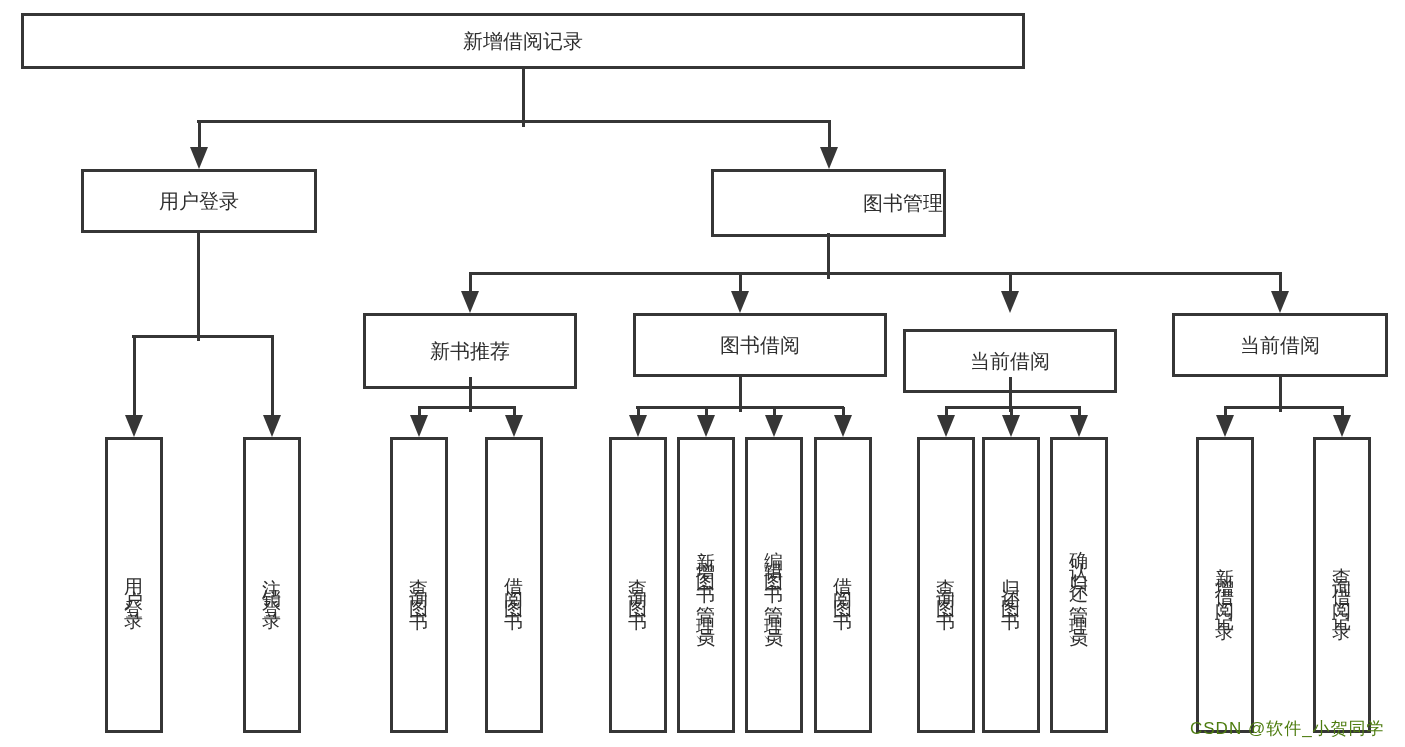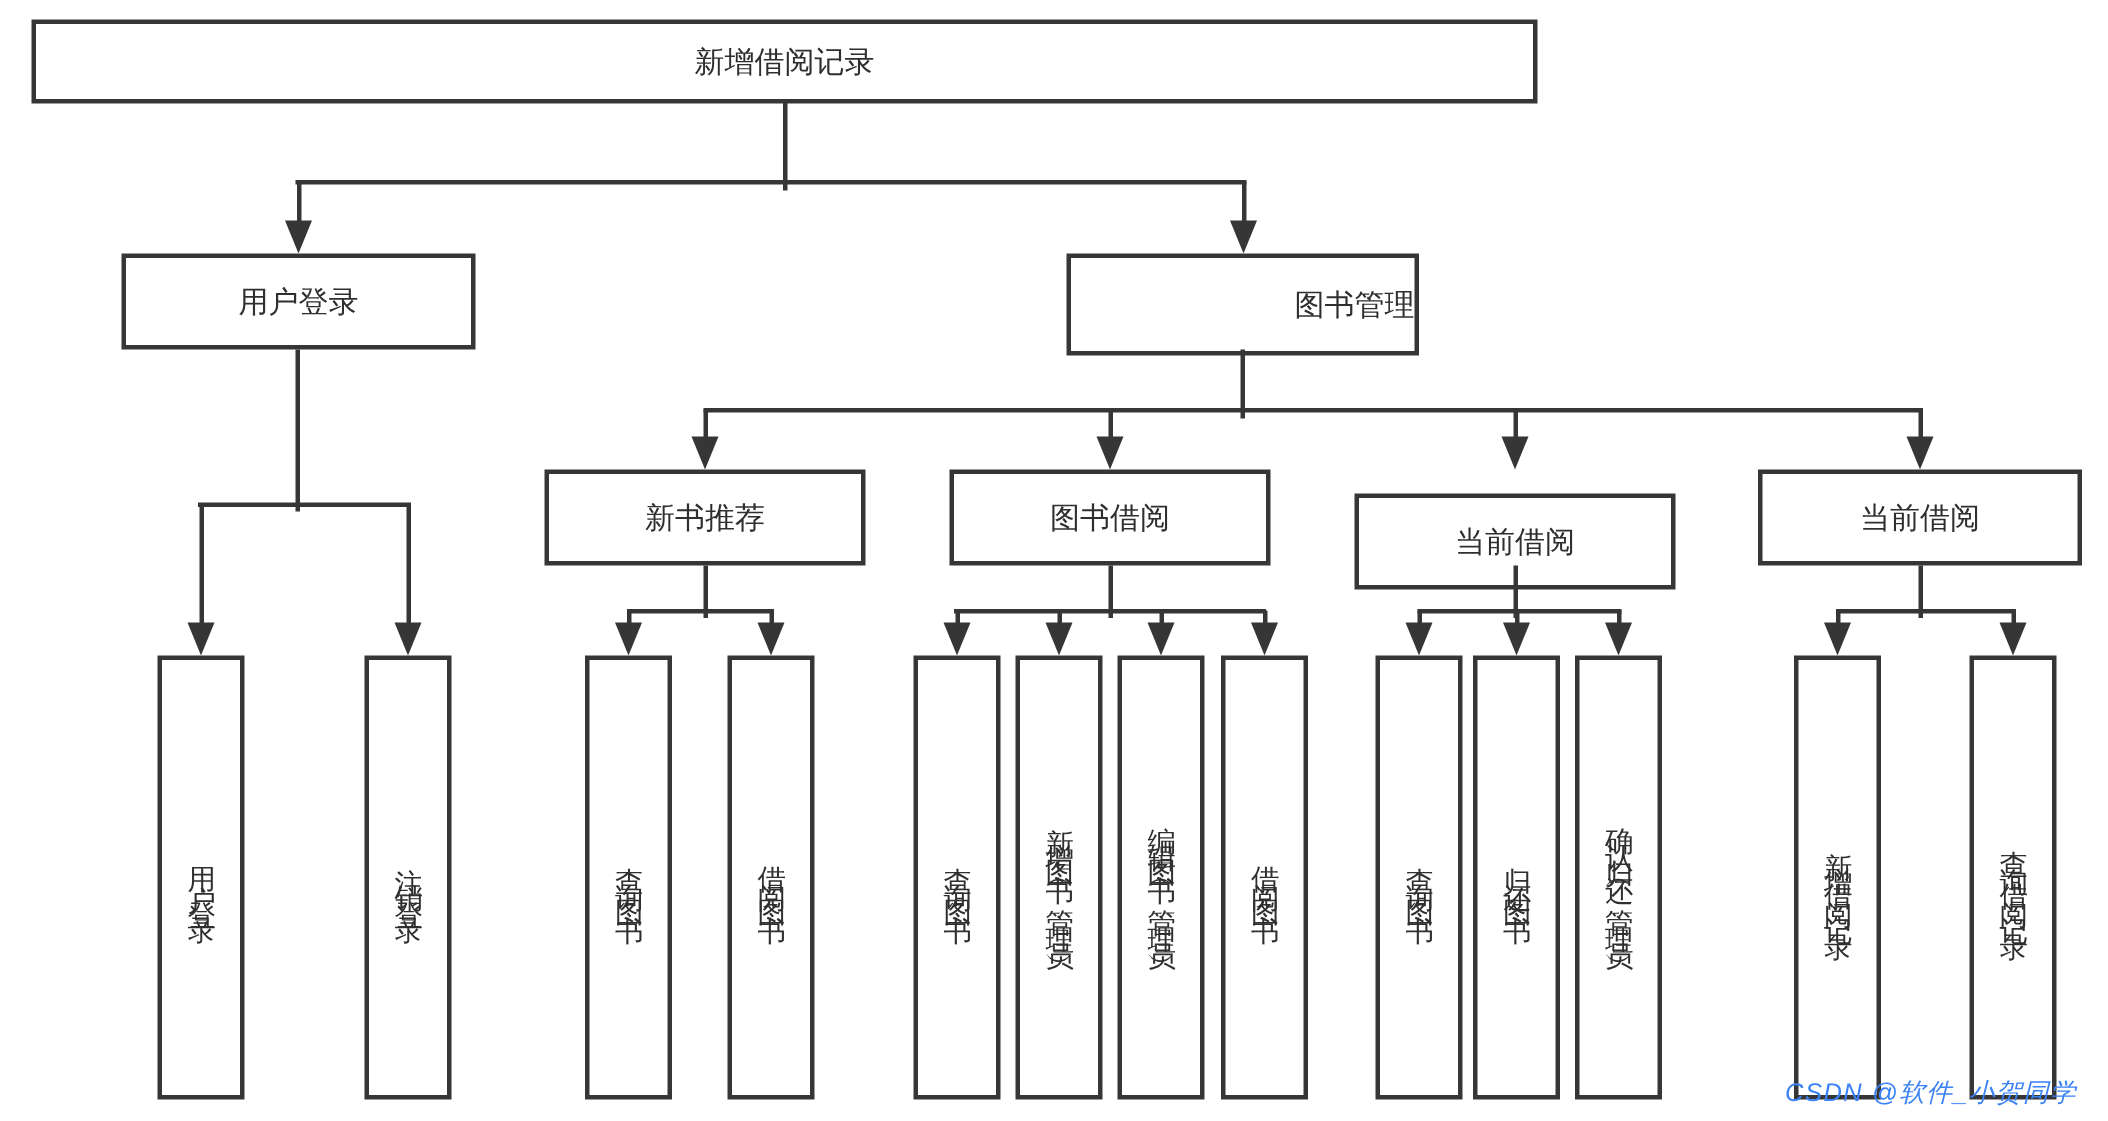--- a/index.html
+++ b/index.html
@@ -19,21 +19,21 @@
   }
   .vline{position:absolute;width:3px;background:#363636;}
   .hline{position:absolute;height:3px;background:#363636;}
   .arrow{
     position:absolute;width:0;height:0;
     border-left:9px solid transparent;border-right:9px solid transparent;
     border-top:22px solid #363636;
   }
   .watermark{
     position:absolute;left:1190px;top:717px;
-    font-size:17px;color:#3b82f6;letter-spacing:1px;white-space:nowrap;font-style:italic;
+    font-size:17px;color:#4d7c0f;letter-spacing:1px;white-space:nowrap;
   }
 </style>
 </head>
 <body>
 
 <div id="canvas">
 
   <div class="node" style="left:21px;top:13px;width:1004px;height:56px;">
     <span>新增借阅记录</span>
   </div>
@@ -63,24 +63,24 @@
   <div class="hline" style="left:469px;top:272px;width:813px;"></div>
   <div class="vline" style="left:469px;top:273px;height:20px;"></div>
   <div class="arrow" style="left:461px;top:291px;"></div>
   <div class="vline" style="left:739px;top:273px;height:20px;"></div>
   <div class="arrow" style="left:731px;top:291px;"></div>
   <div class="vline" style="left:1009px;top:273px;height:20px;"></div>
   <div class="arrow" style="left:1001px;top:291px;"></div>
   <div class="vline" style="left:1279px;top:273px;height:20px;"></div>
   <div class="arrow" style="left:1271px;top:291px;"></div>
 
-  <div class="node" style="left:363px;top:313px;width:214px;height:64px;">
+  <div class="node" style="left:363px;top:313px;width:214px;height:76px;">
     <span>新书推荐</span>
   </div>
-  <div class="node" style="left:633px;top:313px;width:214px;height:64px;">
+  <div class="node" style="left:633px;top:313px;width:254px;height:64px;">
     <span>图书借阅</span>
   </div>
   <div class="node" style="left:903px;top:329px;width:214px;height:64px;">
     <span>当前借阅</span>
   </div>
   <div class="node" style="left:1172px;top:313px;width:216px;height:64px;">
     <span>当前借阅</span>
   </div>
 
   <div class="vline" style="left:469px;top:377px;height:35px;"></div>

